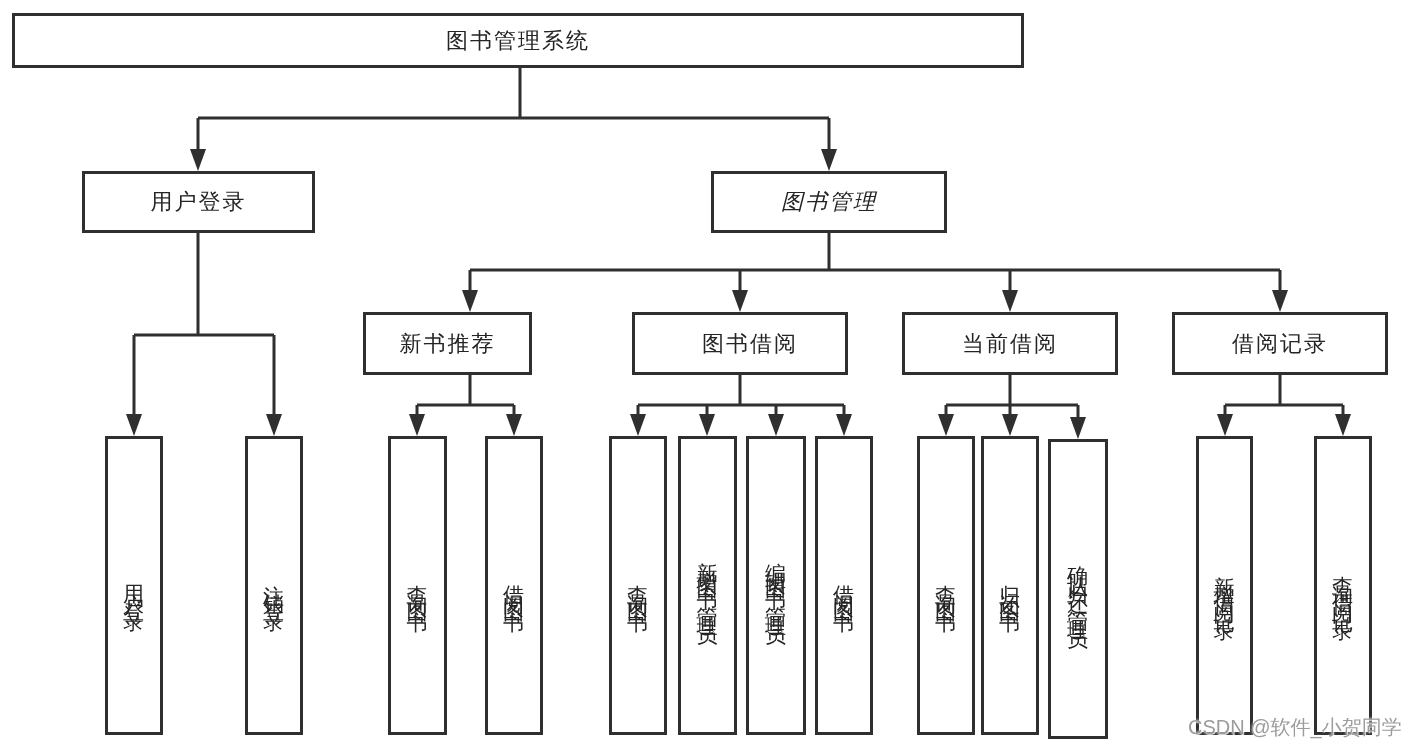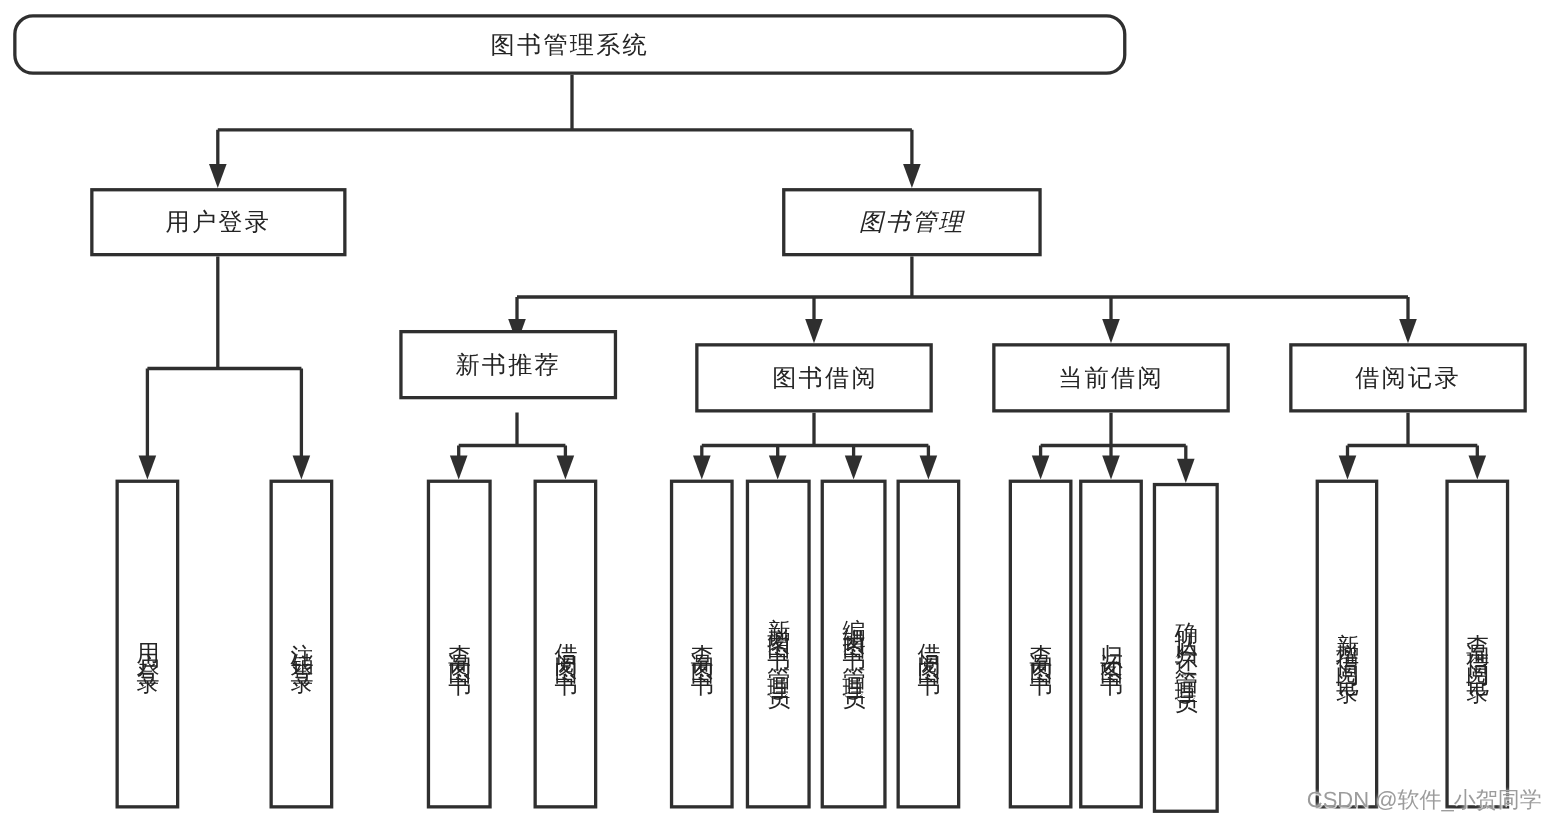--- a/index.html
+++ b/index.html
@@ -42,24 +42,24 @@
   .leaf .vtext {
     writing-mode: vertical-rl;
     text-orientation: mixed;
     font-size: 21px;
     letter-spacing: 9px;
     line-height: 1;
     white-space: nowrap;
   }
 
   
-  #root-box { left: 12px;  top: 13px;  width: 1012px; height: 55px; border-radius: 18px; }
+  #root-box { left: 12px;  top: 13px;  width: 1012px; height: 55px; }
   #l2-a     { left: 82px;  top: 171px; width: 233px;  height: 62px; }
   #l2-b     { left: 711px; top: 171px; width: 236px;  height: 62px; font-style: italic; }
-  #l3-a     { left: 363px; top: 300px; width: 198px;  height: 63px; font-family: Liberation Serif, serif; }
+  #l3-a     { left: 363px; top: 312px; width: 169px;  height: 63px; font-family: Liberation Serif, serif; }
   #l3-b     { left: 632px; top: 312px; width: 216px;  height: 63px; padding-left: 20px; }
   #l3-c     { left: 902px; top: 312px; width: 216px;  height: 63px; text-align: right; }
   #l3-d     { left: 1172px;top: 312px; width: 216px;  height: 63px; }
 
   #leaf-1  { left: 105px;  width: 58px; }
   #leaf-2  { left: 245px;  width: 58px; }
   #leaf-3  { left: 388px;  width: 59px; }
   #leaf-4  { left: 485px;  width: 58px; }
   #leaf-5  { left: 609px;  width: 58px; }
   #leaf-6  { left: 678px;  width: 59px; }

